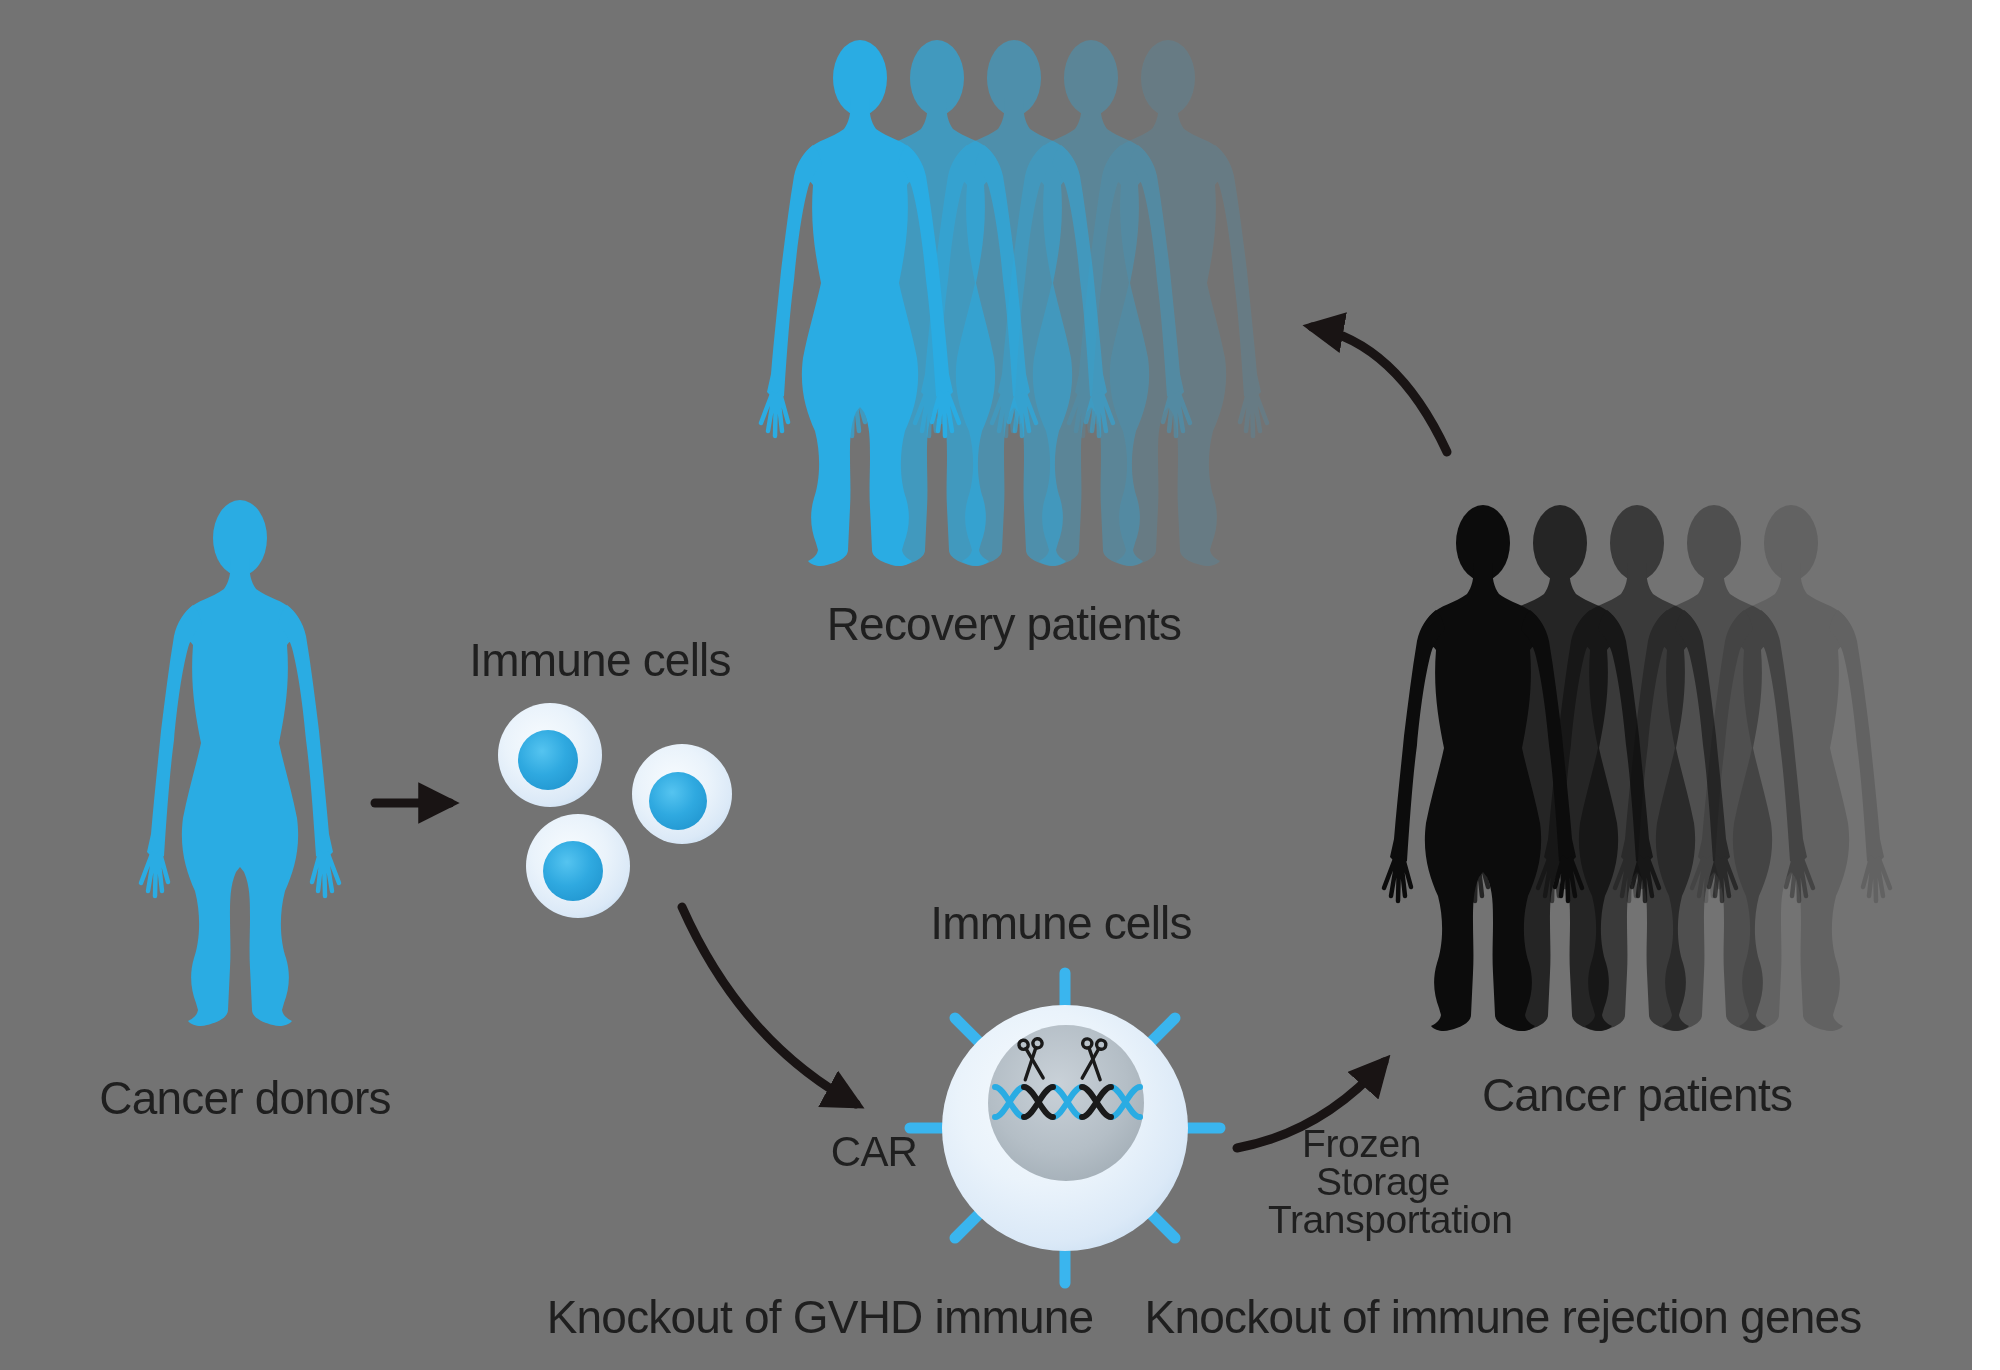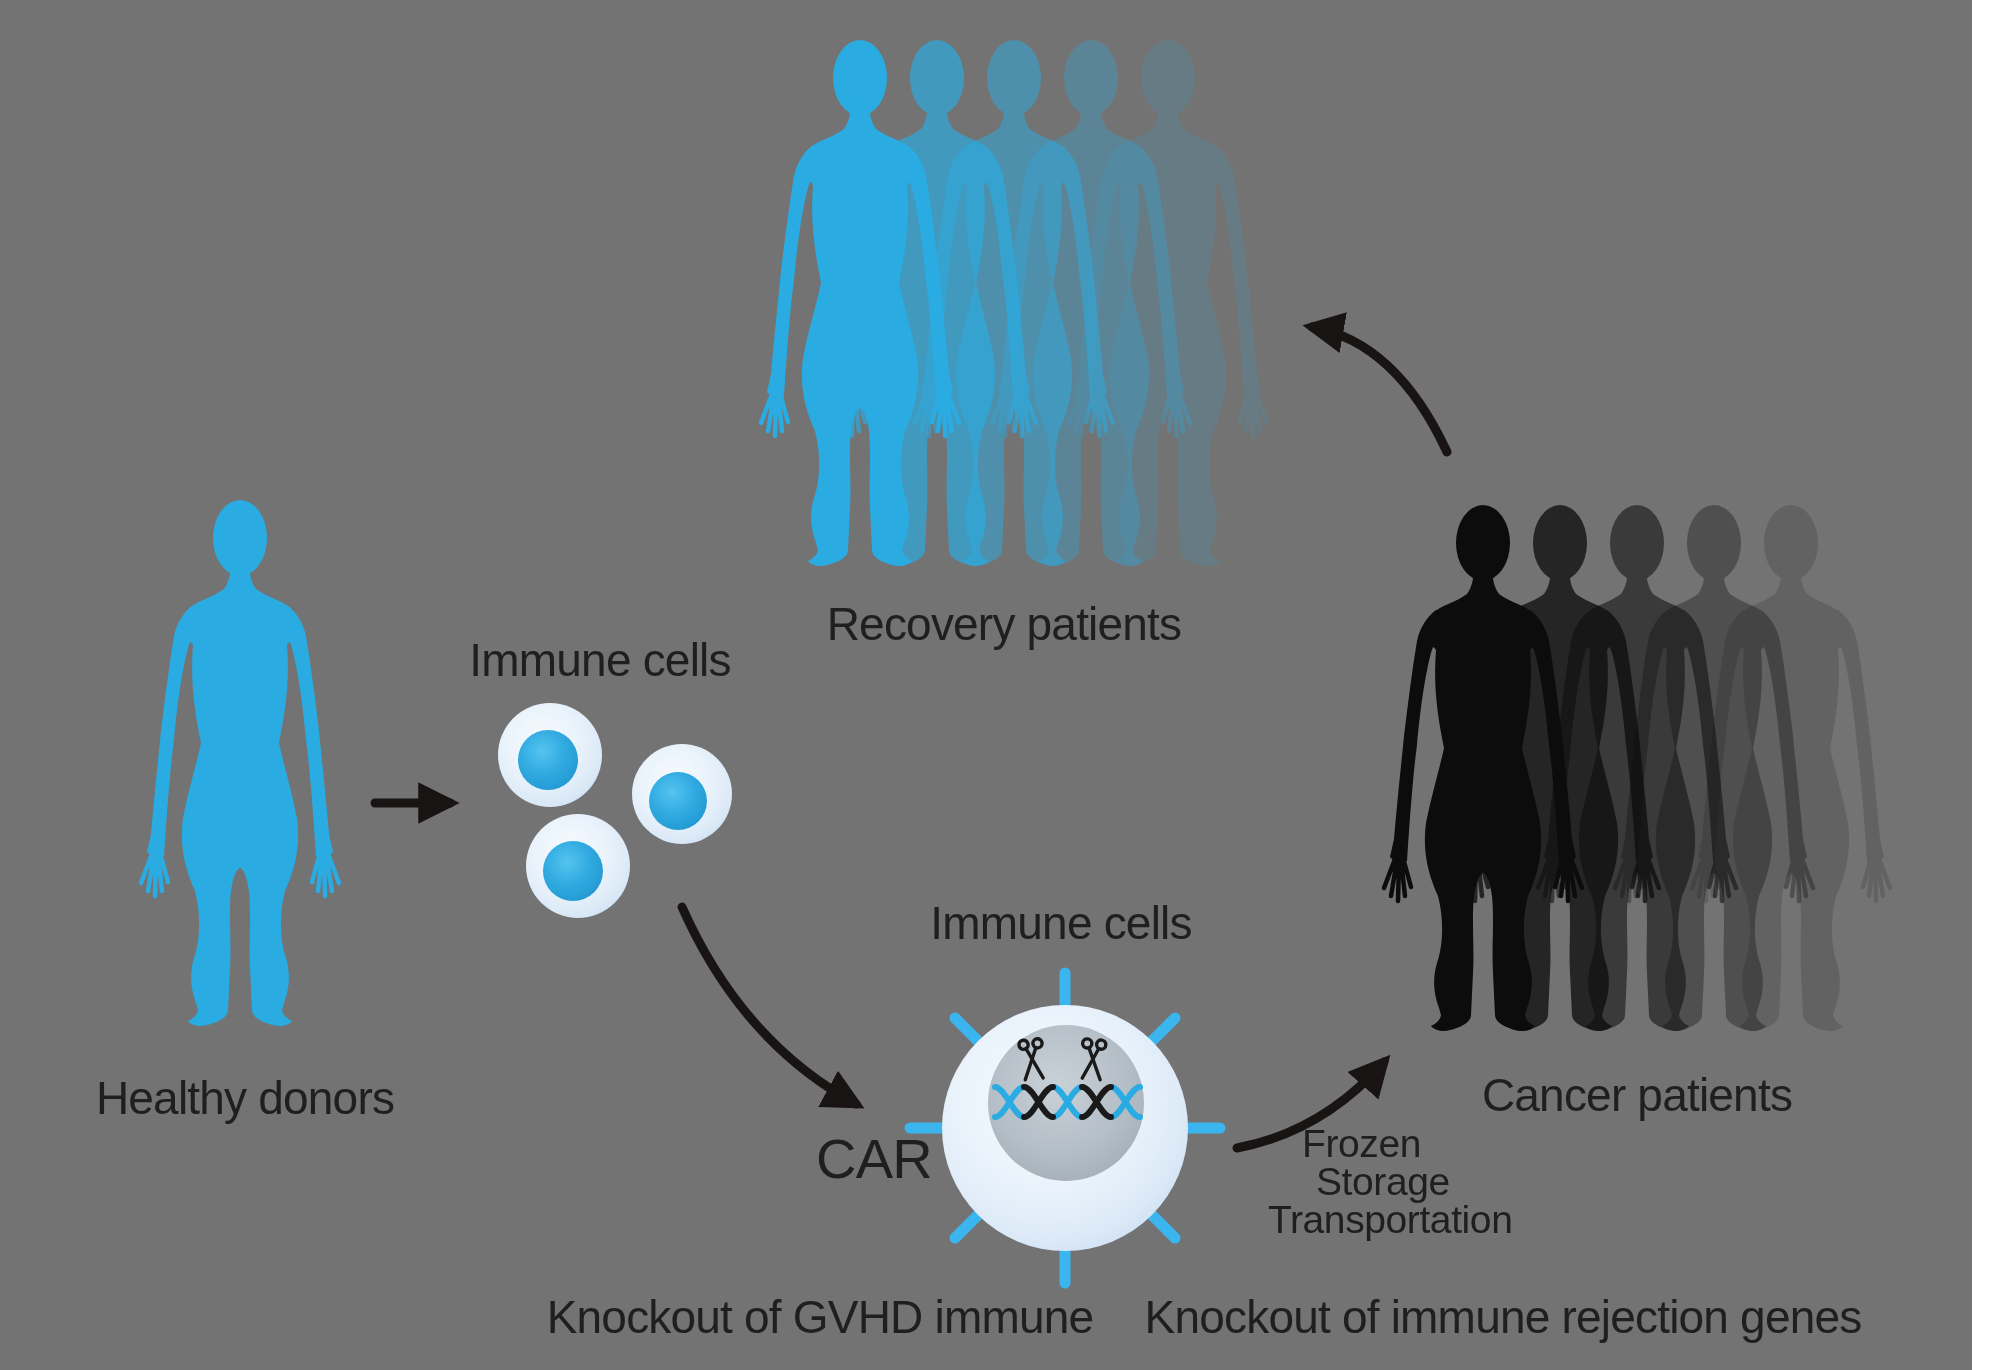--- a/index.html
+++ b/index.html
@@ -15,21 +15,21 @@
   .lbl{
     position:absolute;
     font-size:46px;
     line-height:1.05;
     white-space:nowrap;
     letter-spacing:-0.8px;
     color:#1f1f1f;
   }
   .lbl.centered{transform:translateX(-50%);}
   .lbl.small{font-size:39px;letter-spacing:-0.4px;}
-  .lbl.car{font-size:56px;}
+  .lbl.car{font-size:42px;}
 </style>
 </head>
 <body>
 
 <div id="canvas">
 
   <svg id="art" width="2000" height="1370" viewBox="0 0 2000 1370">
     <defs>
 
       <g id="body" fill="currentColor" stroke="none">
@@ -168,21 +168,21 @@
       <path d="M682,907 Q742,1042 856,1104" marker-end="url(#arrowhead)"></path>
       <path d="M1237,1148 Q1322,1132 1384,1062" marker-end="url(#arrowhead)"></path>
       <path d="M1447,452 Q1396,342 1312,327" marker-end="url(#arrowhead)"></path>
     </g>
   </svg>
 
   <div class="lbl centered" style="left:1004px;top:600px;">Recovery patients</div>
 
   <div class="lbl centered" style="left:600px;top:636px;">Immune cells</div>
 
-  <div class="lbl centered" style="left:245px;top:1074px;">Healthy donors</div>
+  <div class="lbl centered" style="left:245px;top:1074px;">Cancer donors</div>
 
   <div class="lbl centered" style="left:1061px;top:899px;">Immune cells</div>
 
   <div class="lbl car centered" style="left:874px;top:1130px;">CAR</div>
 
   <div class="lbl centered" style="left:820px;top:1293px;">Knockout of GVHD immune</div>
 
   <div class="lbl centered" style="left:1503px;top:1293px;">Knockout of immune rejection genes</div>
 
   <div class="lbl centered" style="left:1637px;top:1071px;">Cancer patients</div>

